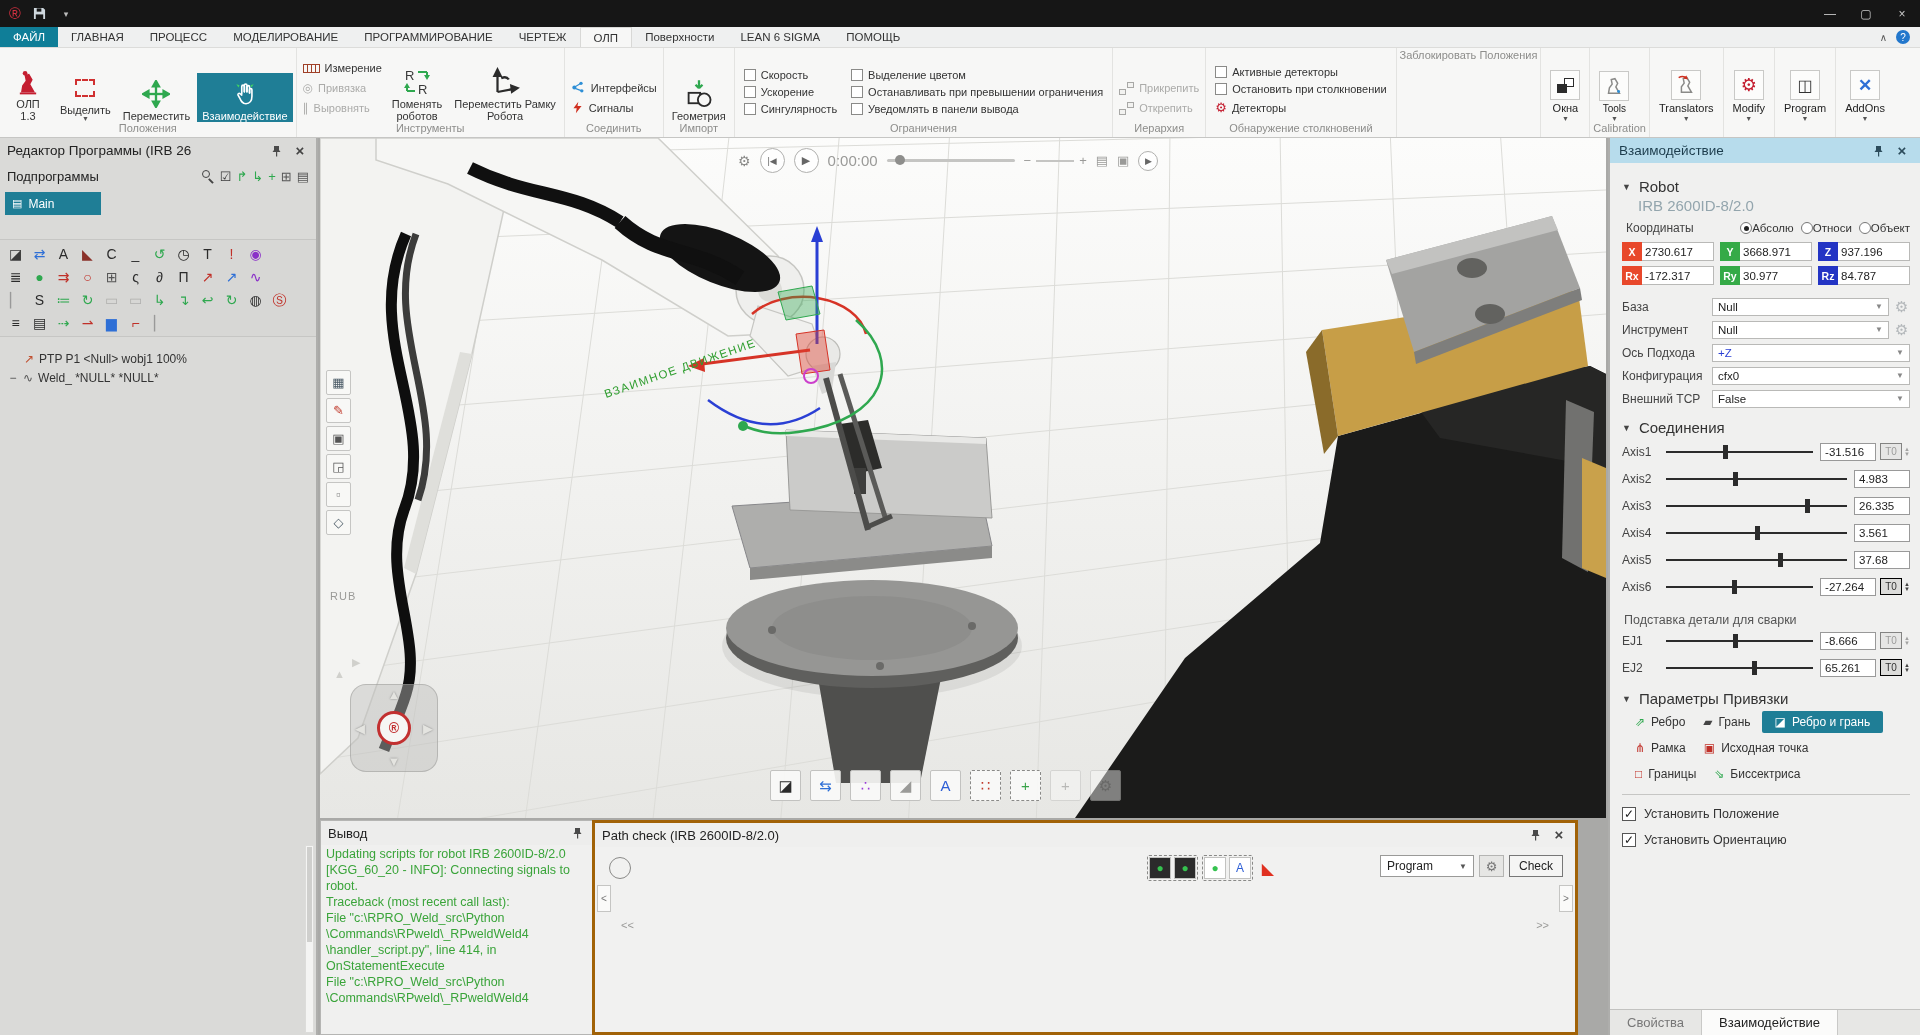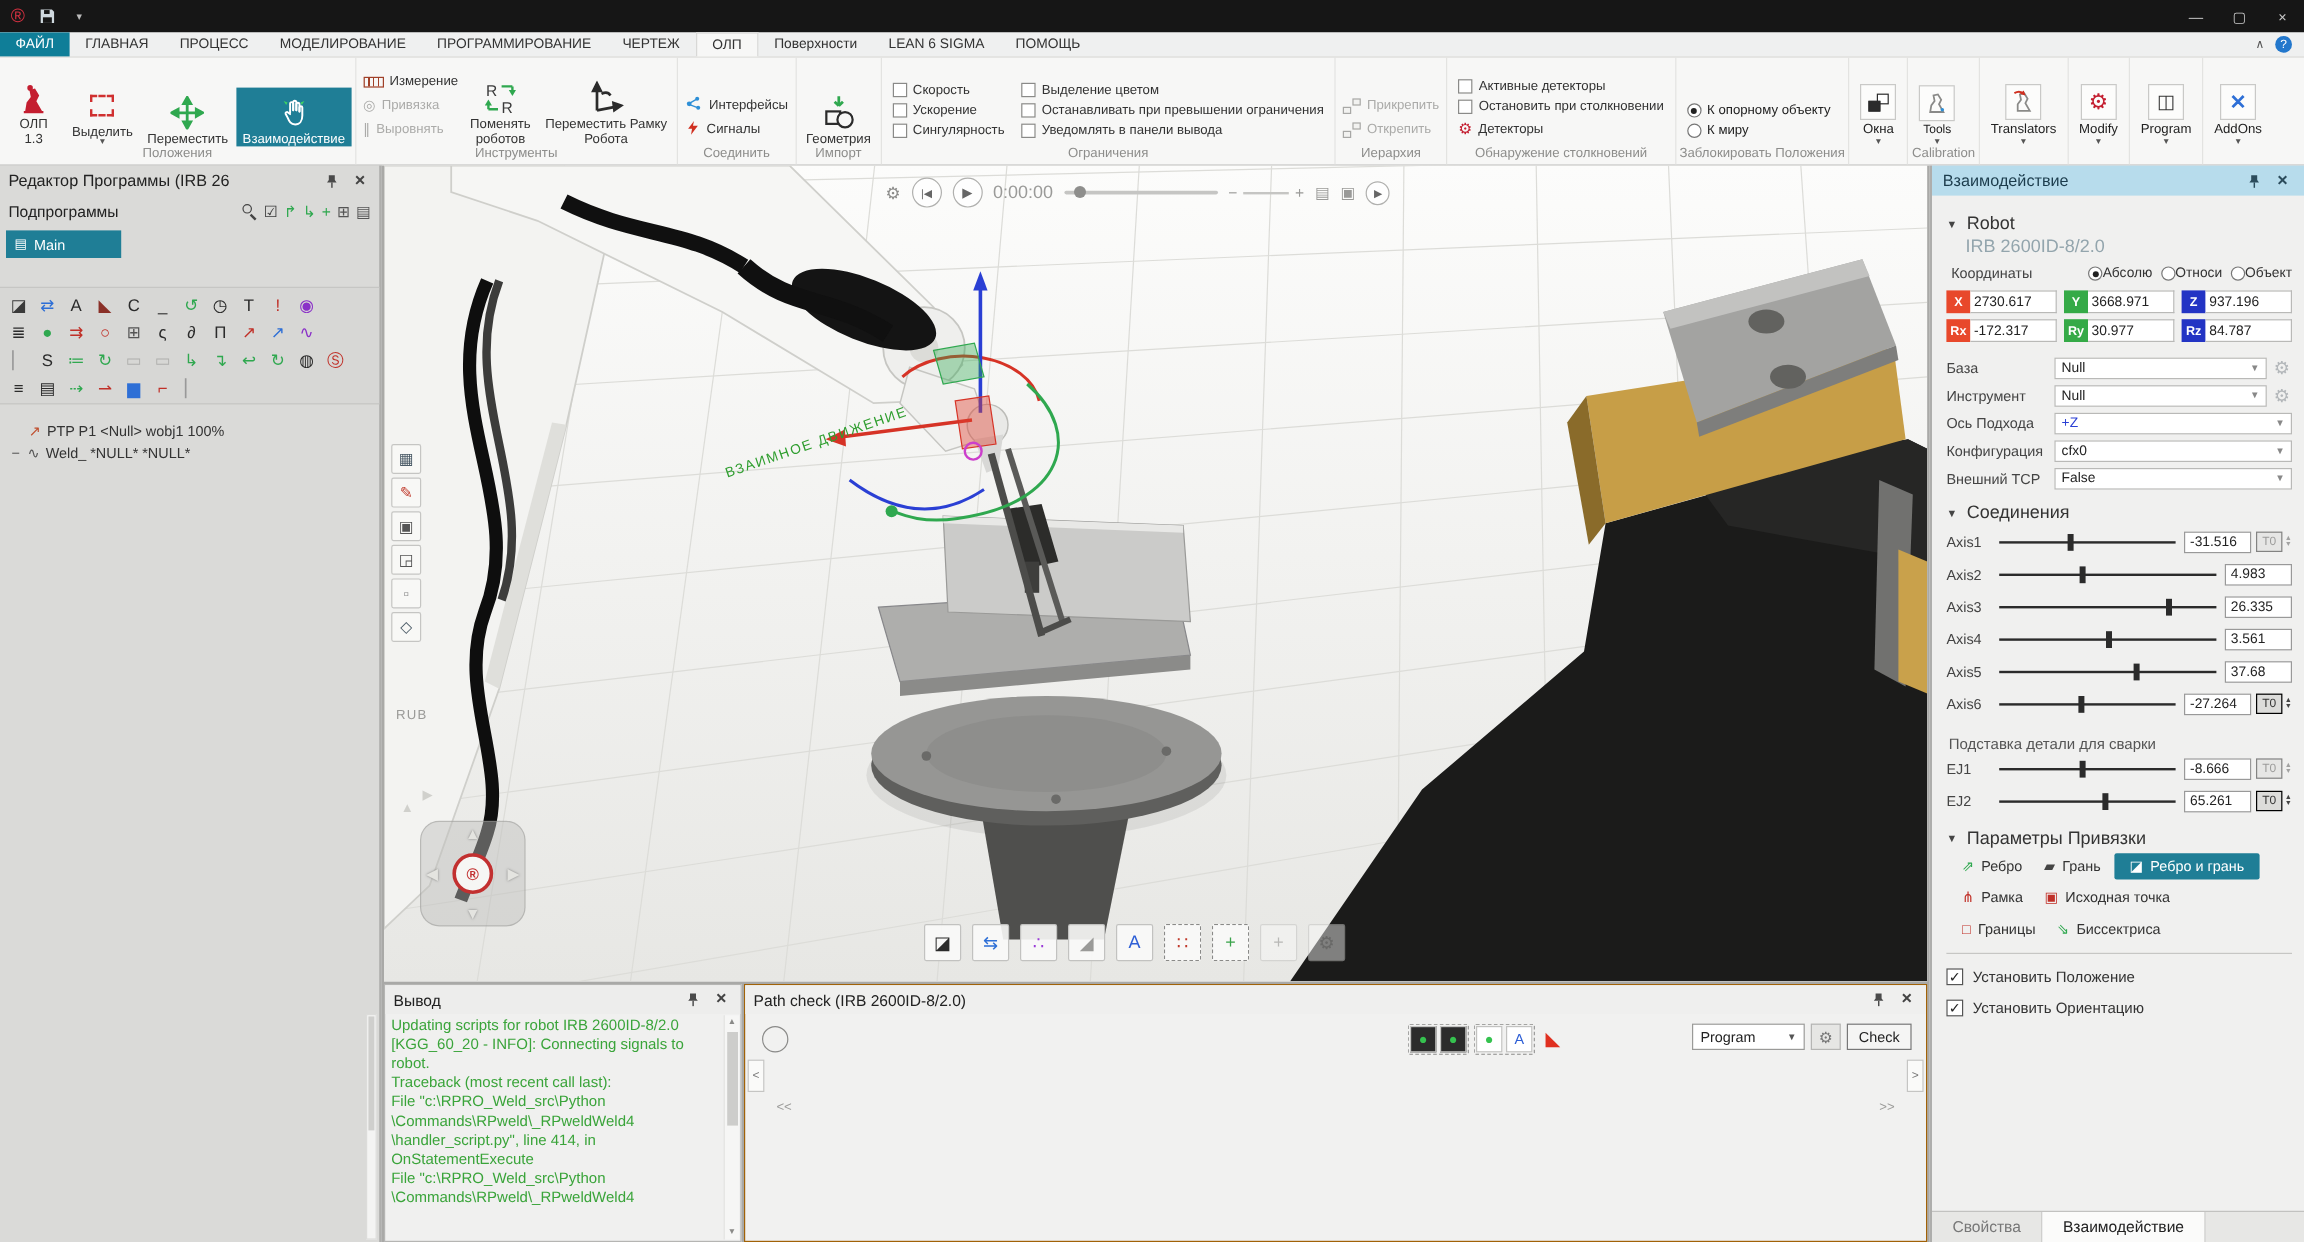--- a/index.html
+++ b/index.html
@@ -113,21 +113,21 @@
   
   #outputpanel{position:absolute;left:320px;top:820px;width:298px;bottom:0;background:#f0f0ef;border:1px solid #b5b5b3}
   .op-head{height:24px;background:#ededec}
   #log{position:absolute;top:25px;left:5px;right:17px;bottom:0;overflow:hidden;font-size:12.5px;line-height:16px;color:#3aa43a}
   .op-scroll{position:absolute;right:1px;top:25px;bottom:1px;width:13px;background:#f6f6f5;border-left:1px solid #e2e2e0;display:flex;flex-direction:column;align-items:center}
   .op-scroll .ar{font-size:7px;color:#8a8a88;height:12px;line-height:12px}
   .op-scroll .th{width:9px;height:78px;background:#cdcdcb;margin-top:2px}
   .op-scroll .sp{flex:1}
 
   
-  #pathpanel{position:absolute;left:620px;top:820px;width:986px;bottom:0;background:#f1f1f0;border:1px solid #a16207}
+  #pathpanel{position:absolute;left:592px;top:820px;width:986px;bottom:0;background:#f1f1f0;border:3px solid #a16207}
   .pc-head{height:24px;background:#efefee}
   .pc-circle{position:absolute;left:14px;top:34px;width:22px;height:22px;border:1.5px solid #8a8a88;border-radius:50%}
   #pc-icons{position:absolute;left:552px;top:32px;display:flex;align-items:center;gap:4px}
   .pcg{display:flex;gap:3px;border:1.5px dashed #8a8a88;padding:1px;border-radius:2px}
   .pci{width:22px;height:22px;display:flex;align-items:center;justify-content:center;font-size:12px;border:1px solid #c2c2c0}
   .pci.noborder{border:none;font-size:16px}
   .pc-right{position:absolute;right:12px;top:32px;display:flex;gap:5px;align-items:center}
   .pc-sel{width:94px;height:22px;border:1px solid #9a9a98;background:#fff;display:flex;align-items:center;padding:0 6px;font-size:12px}
   .pc-sel .arr{margin-left:auto;font-size:8px;color:#555}
   .pc-gear{width:25px;height:22px;border:1px solid #b5b5b3;background:#e6e6e4;display:flex;align-items:center;justify-content:center;font-size:13px;color:#777}
@@ -429,34 +429,20 @@
         <div class="rcheck">
             <span style="color:#c41e30;font-size:13px">⚙</span>
             <span>Детекторы</span>
           </div>
       </div>
     </div>
     <div class="rgl">Обнаружение столкновений</div>
   </div>
 
   <div class="rgroup">
-    <div class="ritems">
-      <div class="rcheckcol">
-        <div class="rradio">
-            <span class="rd">
-              <span class="dot"></span>
-            </span>
-            <span>К опорному объекту</span>
-          </div>
-        <div class="rradio">
-            <span class="rd"></span>
-            <span>К миру</span>
-          </div>
-      </div>
-    </div>
     <div class="rgl">Заблокировать Положения</div>
   </div>
 
   <div class="rgroup">
     <div class="ritems">
       <div class="rboxbtn">
         <span class="rbox">
             <span class="win-icon">
               <i></i>
               <i></i>

